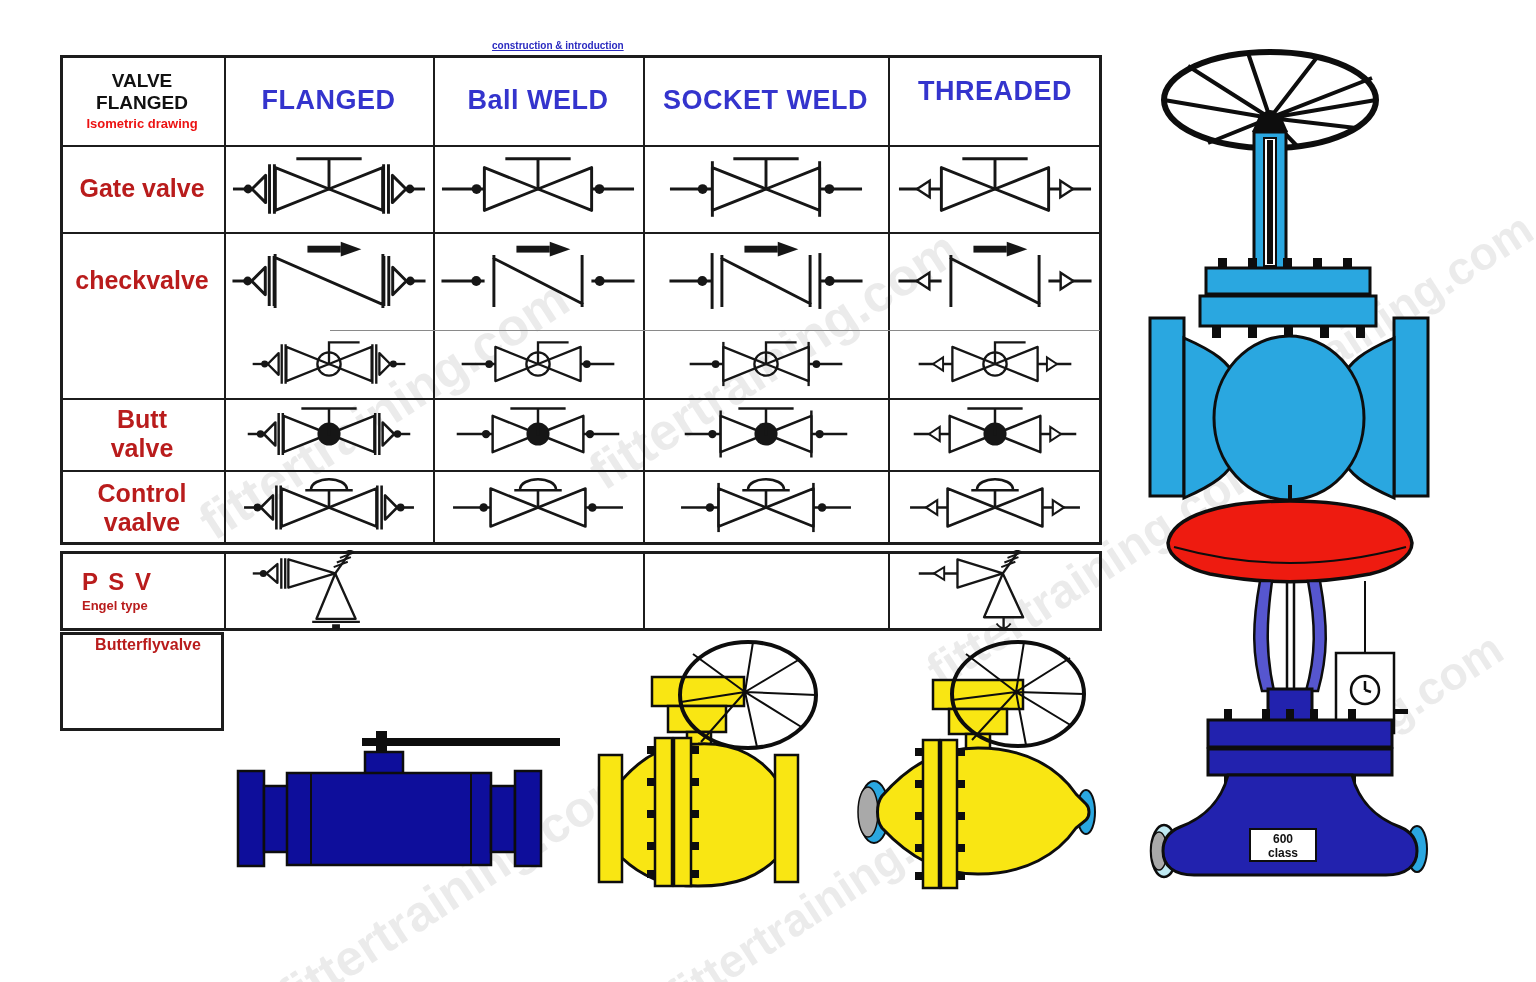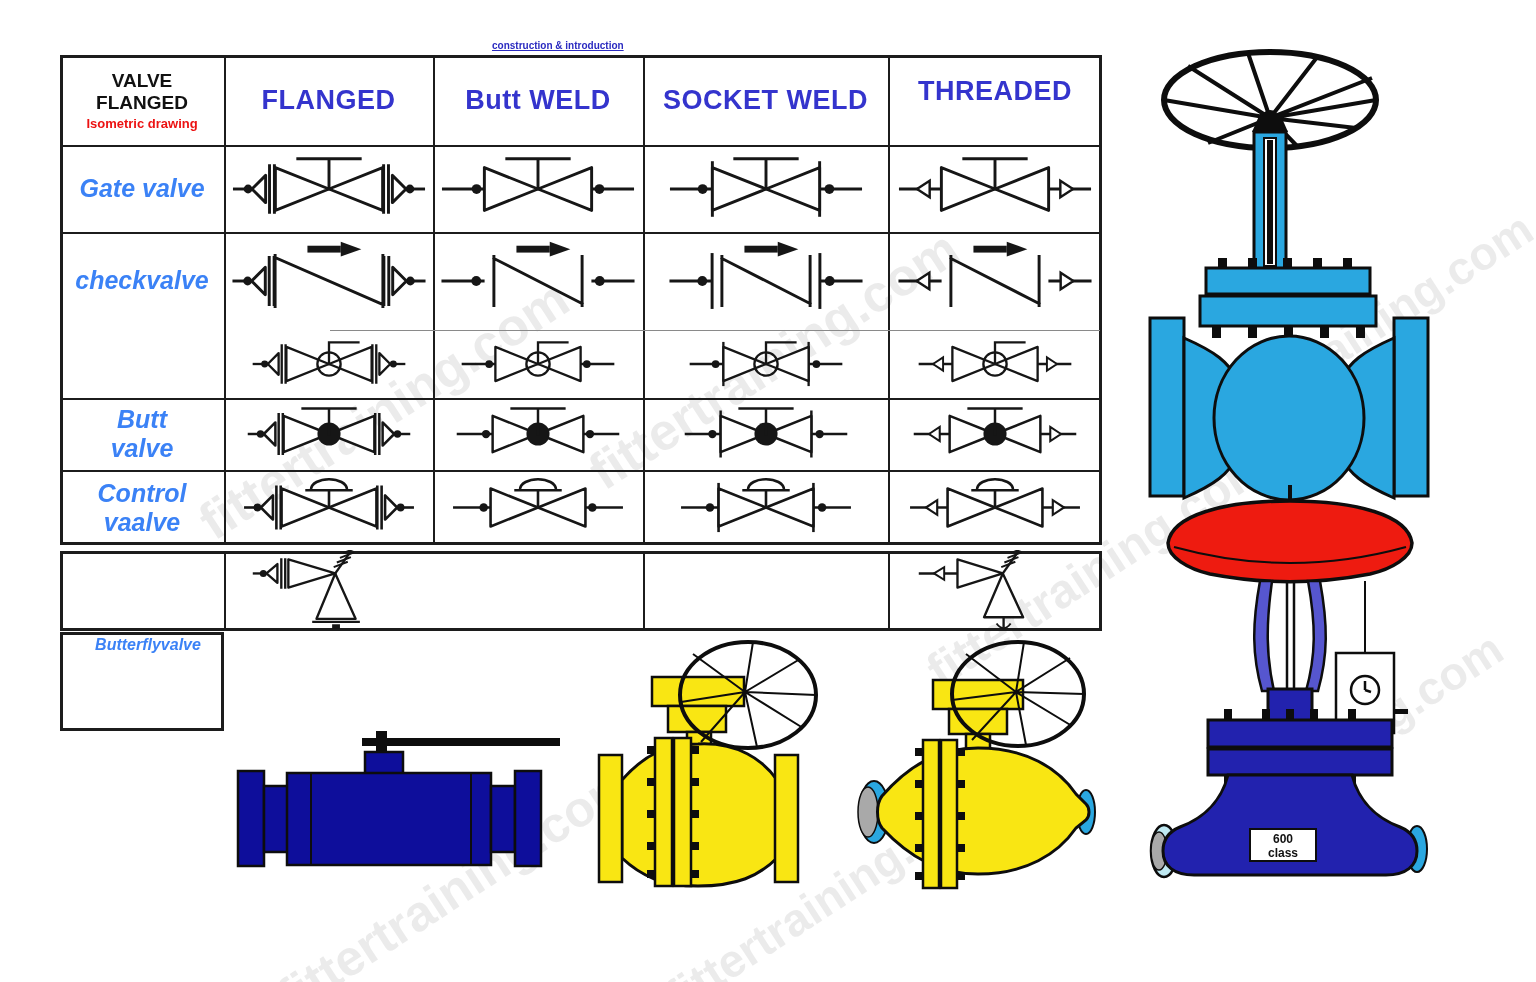--- a/index.html
+++ b/index.html
@@ -1,20 +1,20 @@
 <!DOCTYPE html>
 <html><head>
 <meta charset="utf-8">
 <style>
   html,body{margin:0;padding:0;background:#fff;font-family:"Liberation Sans",sans-serif;}
   #canvas{position:relative;width:1536px;height:982px;background:#fff;overflow:hidden;}
   .abs{position:absolute;}
   .cell{position:absolute;display:flex;align-items:center;justify-content:center;}
   .hdr-blue{color:#3434cd;font-weight:bold;font-size:27px;letter-spacing:.5px;}
-  .lbl-red{color:#3b82f6;font-weight:bold;text-align:left;line-height:1.15;font-style:italic;}
+  .lbl-red{color:#b91c1c;font-weight:bold;text-align:left;line-height:1.15;}
   .box{position:absolute;border:3px solid #1c1c1c;box-sizing:border-box;}
   .vline{position:absolute;width:2px;background:#1c1c1c;}
   .hline{position:absolute;height:2px;background:#1c1c1c;}
   .hline-thin{position:absolute;height:1px;background:#8a8a8a;}
   .wm{position:absolute;color:rgba(60,60,60,0.10);font-weight:bold;transform:rotate(-33deg);white-space:nowrap;pointer-events:none;}
   .note{position:absolute;color:#2a2ac0;font-size:10px;font-weight:bold;text-decoration:underline;}
   svg .ln{stroke:#161616;stroke-width:3;fill:none;stroke-linecap:square;}
   svg .lnw{stroke:#161616;stroke-width:3;fill:#ffffff;stroke-linejoin:round;}
   svg .fill{fill:#161616;}
 </style>
@@ -106,36 +106,40 @@
   <div class="vline" style="left:888px;top:553px;height:76px;"></div>
 
   <div class="box" style="left:60px;top:632px;width:164px;height:99px;"></div>
 
   <div class="cell" style="left:62px;top:57px;width:160px;height:86px;flex-direction:column;">
     <span style="font-weight:bold;font-size:19px;color:#111;">VALVE</span>
     <span style="font-weight:bold;font-size:19px;color:#111;">FLANGED</span>
     <span style="font-weight:bold;font-size:13px;color:#ec1212;margin-top:2px;">Isometric drawing</span>
   </div>
   <div class="cell hdr-blue" style="left:226px;top:57px;width:205px;height:86px;">FLANGED</div>
-  <div class="cell hdr-blue" style="left:435px;top:57px;width:206px;height:86px;">Butt WELD</div>
+  <div class="cell hdr-blue" style="left:435px;top:57px;width:206px;height:86px;">Ball WELD</div>
   <div class="cell hdr-blue" style="left:645px;top:57px;width:241px;height:86px;">SOCKET WELD</div>
   <div class="cell hdr-blue" style="left:890px;top:48px;width:210px;height:86px;">THREADED</div>
 
   <div class="cell lbl-red" style="left:62px;top:147px;width:160px;height:83px;font-size:25px;">Gate valve</div>
   <div class="cell lbl-red" style="left:62px;top:240px;width:160px;height:80px;font-size:25px;flex-direction:row;">
     <span>check</span>
     <span>valve</span>
   </div>
   <div class="cell lbl-red" style="left:62px;top:400px;width:160px;height:68px;font-size:25px;flex-direction:column;">
     <span>Butt</span>
     <span>valve</span>
   </div>
   <div class="cell lbl-red" style="left:62px;top:472px;width:160px;height:71px;font-size:25px;flex-direction:column;">
     <span>Control</span>
     <span>vaalve</span>
+  </div>
+  <div class="cell" style="left:62px;top:553px;width:160px;height:76px;flex-direction:column;align-items:flex-start;padding-left:20px;box-sizing:border-box;">
+    <span class="lbl-red" style="font-size:24px;letter-spacing:2px;">P S V</span>
+    <span class="lbl-red" style="font-size:13px;margin-top:4px;">Engel type</span>
   </div>
   <div class="cell lbl-red" style="left:62px;top:636px;width:160px;height:70px;font-size:16px;flex-direction:row;align-items:flex-start;padding-left:12px;box-sizing:border-box;">
     <span>Butterfly</span>
     <span>valve</span>
   </div>
 
   <div class="cell" style="left:226px;top:147px;width:205px;height:83px;">
       <svg width="196" height="78" viewBox="0 0 200 80">
         <use href="#endF"></use>
         <use href="#endF" transform="translate(200,0) scale(-1,1)"></use>

